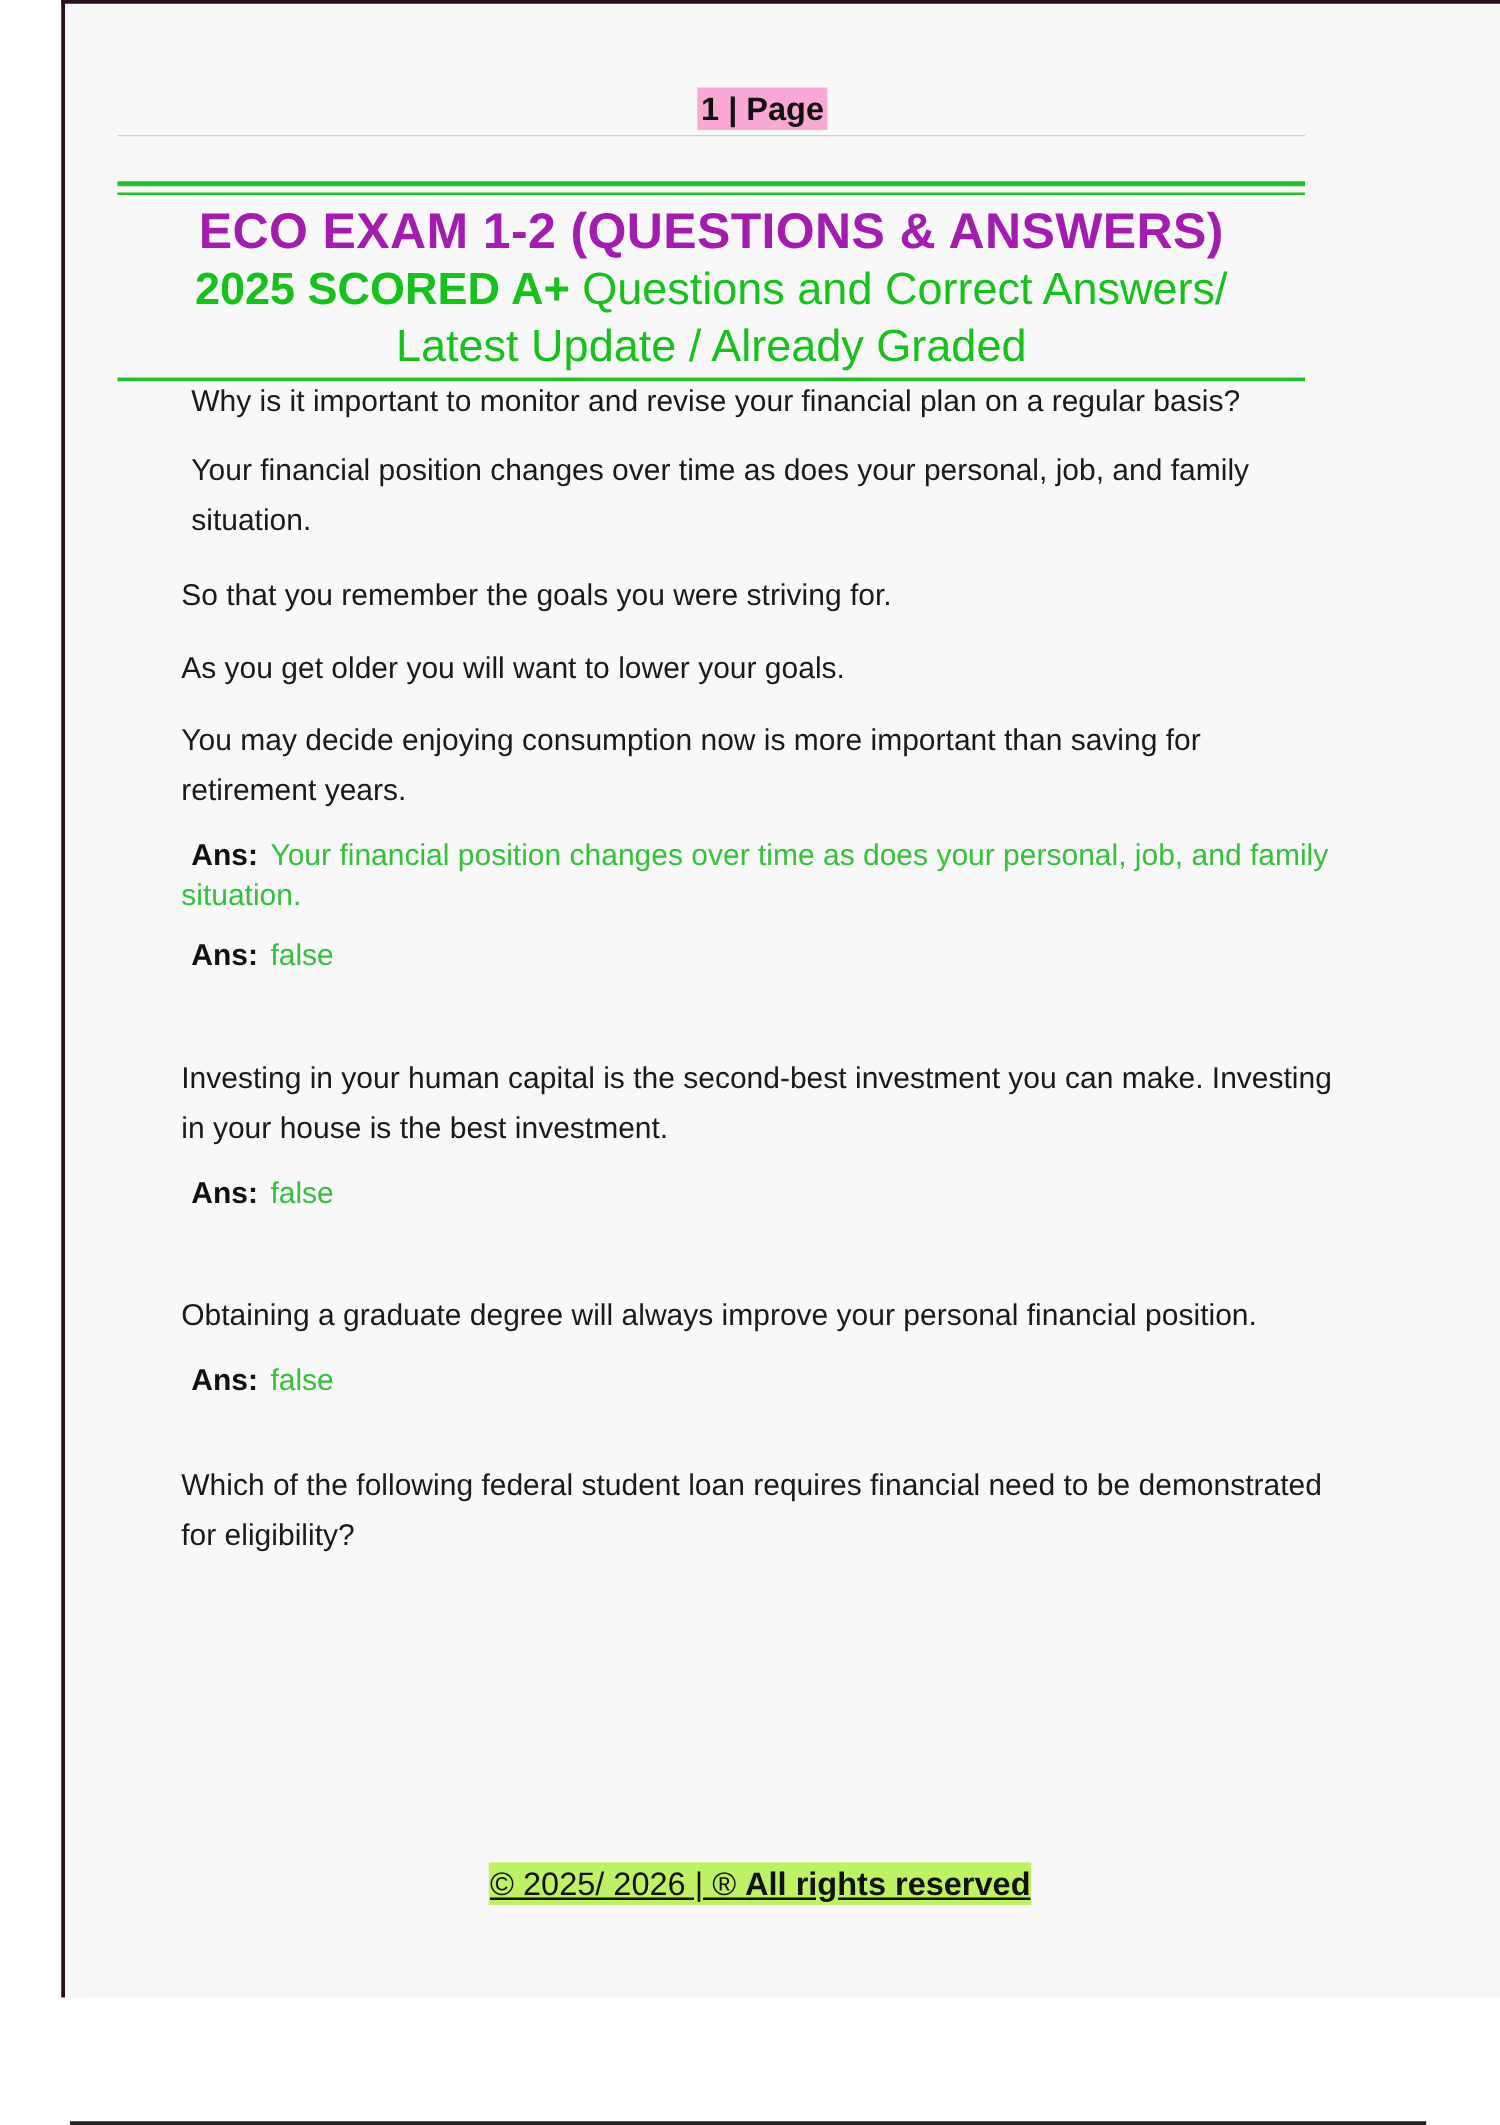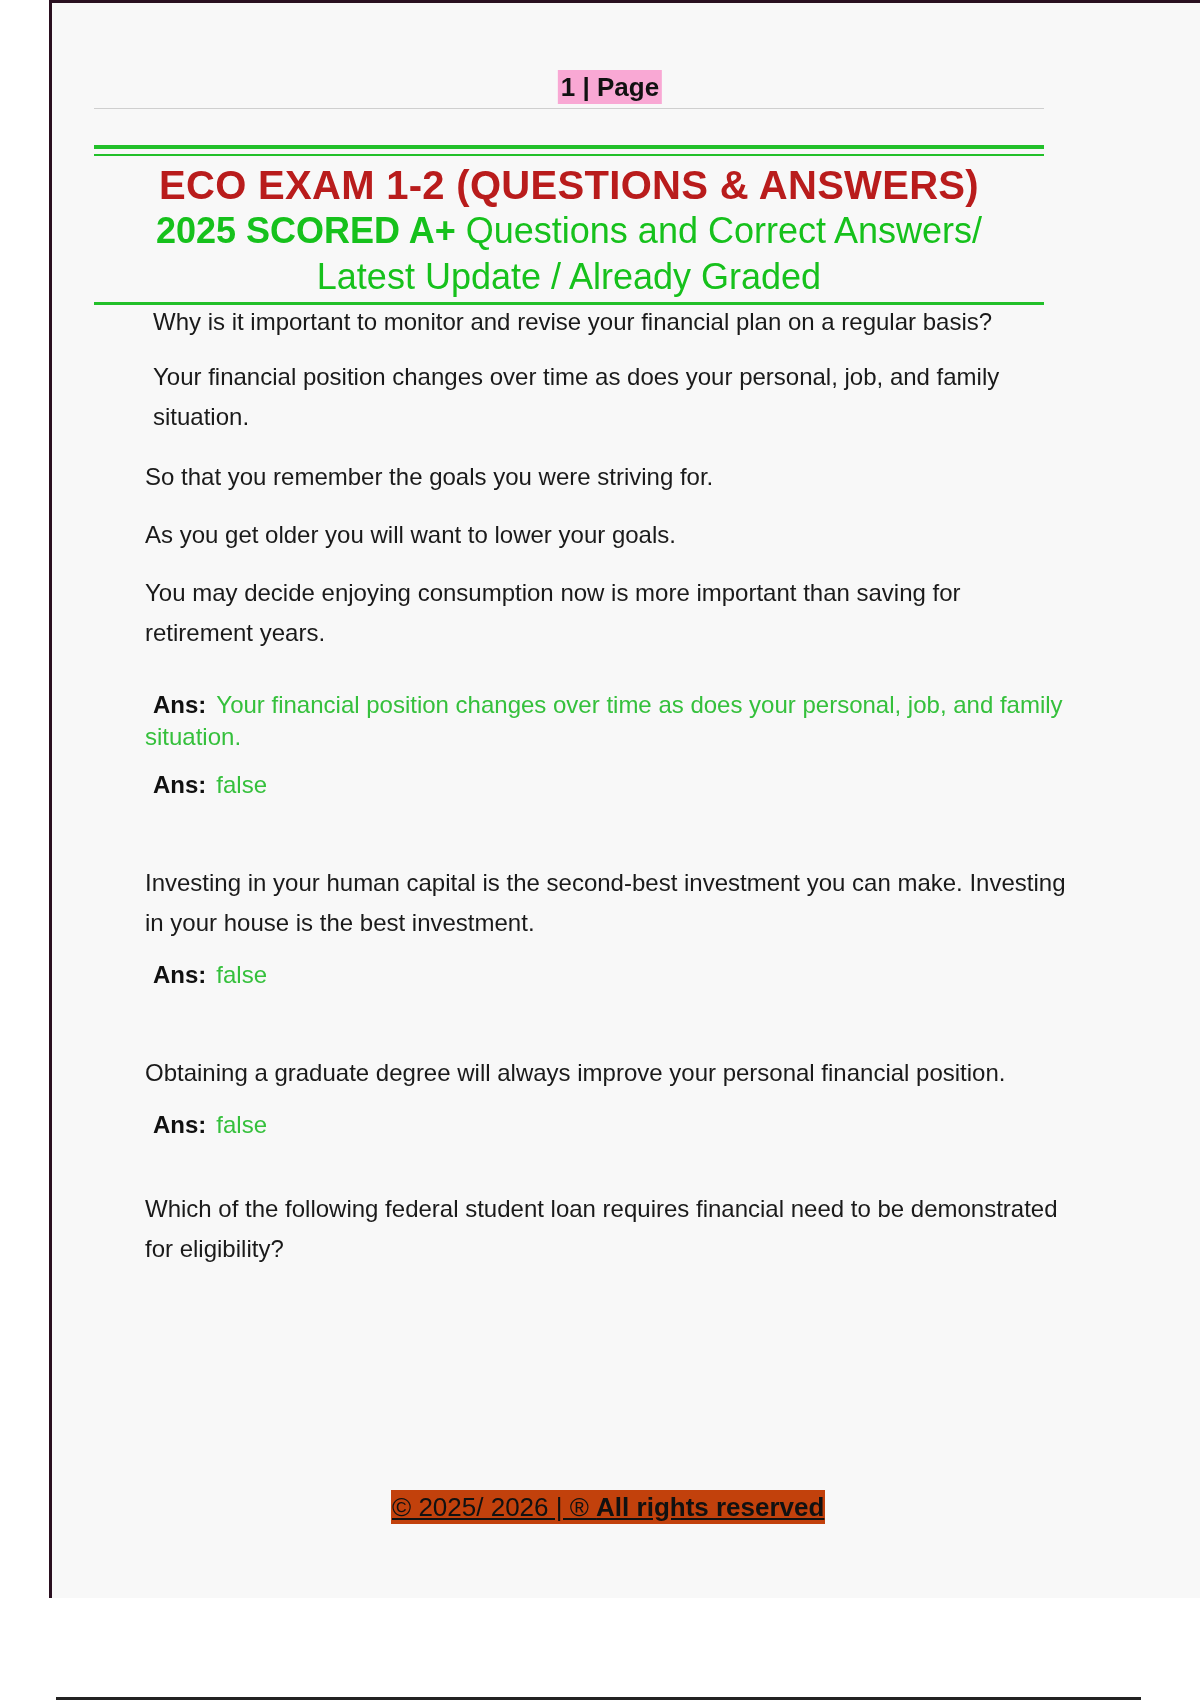--- a/index.html
+++ b/index.html
@@ -26,21 +26,21 @@
   }
   .header-rule {
     position: absolute; left: 0; top: 108px; width: 950px; height: 1px; background: #cfcfcf;
   }
   .title-block {
     position: absolute; left: 94px; top: 145px; width: 950px;
   }
   .rule-thick { height: 4px; background: #22c02a; }
   .rule-thin { height: 2px; background: #22c02a; margin-top: 5px; }
   .title-line1 {
-    text-align: center; font-size: 40px; font-weight: bold; color: #b91c1c;
+    text-align: center; font-size: 40px; font-weight: bold; color: #a21caf;
     margin-top: 6px; line-height: 46px; letter-spacing: 0.3px;
   }
   .title-line2 {
     text-align: center; font-size: 36px; color: #16c11c; line-height: 46px;
   }
   .title-line2 .bold { font-weight: bold; }
   .rule-bottom { height: 3px; background: #22c02a; margin-top: 2px; }
 
   .content {
     position: absolute; left: 145px; top: 303px; width: 930px;
@@ -48,21 +48,21 @@
   }
   .q { margin: 0; }
   .opt { margin: 0; }
   .ans { margin: 0; font-size: 24px; line-height: 32px; }
   .ans .label { font-weight: bold; color: #111; margin-left: 8px; margin-right: 10px; }
   .ans .val { color: #35c03c; }
   .indent { padding-left: 8px; }
 
   .footer {
     position: absolute; left: 391px; top: 1490px; height: 34px; line-height: 34px;
-    font-size: 26px; background: #c2410c; text-decoration: underline; white-space: nowrap;
+    font-size: 26px; background: #bef264; text-decoration: underline; white-space: nowrap;
     color: #111; padding: 0 1px;
   }
   .footer .bold { font-weight: bold; }
   .bottom-rule {
     position: absolute; left: 56px; top: 1697px; width: 1085px; height: 3px; background: #222;
   }
 </style>
 </head>
 <body>
 
@@ -84,21 +84,21 @@
   <div class="rule-bottom"></div>
 </div>
 
 <div class="content">
 
   <p class="q indent" style="line-height:38px;">Why is it important to monitor and revise your financial plan on a regular basis?</p>
   <p class="opt indent" style="margin-top:16px;">Your financial position changes over time as does your personal, job, and family situation.</p>
   <p class="opt" style="margin-top:20px;">So that you remember the goals you were striving for.</p>
   <p class="opt" style="margin-top:18px;">As you get older you will want to lower your goals.</p>
   <p class="opt" style="margin-top:18px;">You may decide enjoying consumption now is more important than saving for retirement years.</p>
-  <p class="ans" style="margin-top:36px;">
+  <p class="ans" style="margin-top:16px;">
     <span class="label">Ans:</span><span class="val">Your financial position changes over time as does your personal, job, and family situation.</span>
   </p>
 
   <p class="ans" style="margin-top:16px;">
     <span class="label">Ans:</span><span class="val">false</span>
   </p>
 
   <p class="q" style="margin-top:62px;">Investing in your human capital is the second-best investment you can make. Investing in your house is the best investment.</p>
   <p class="ans" style="margin-top:16px;">
     <span class="label">Ans:</span><span class="val">false</span>

